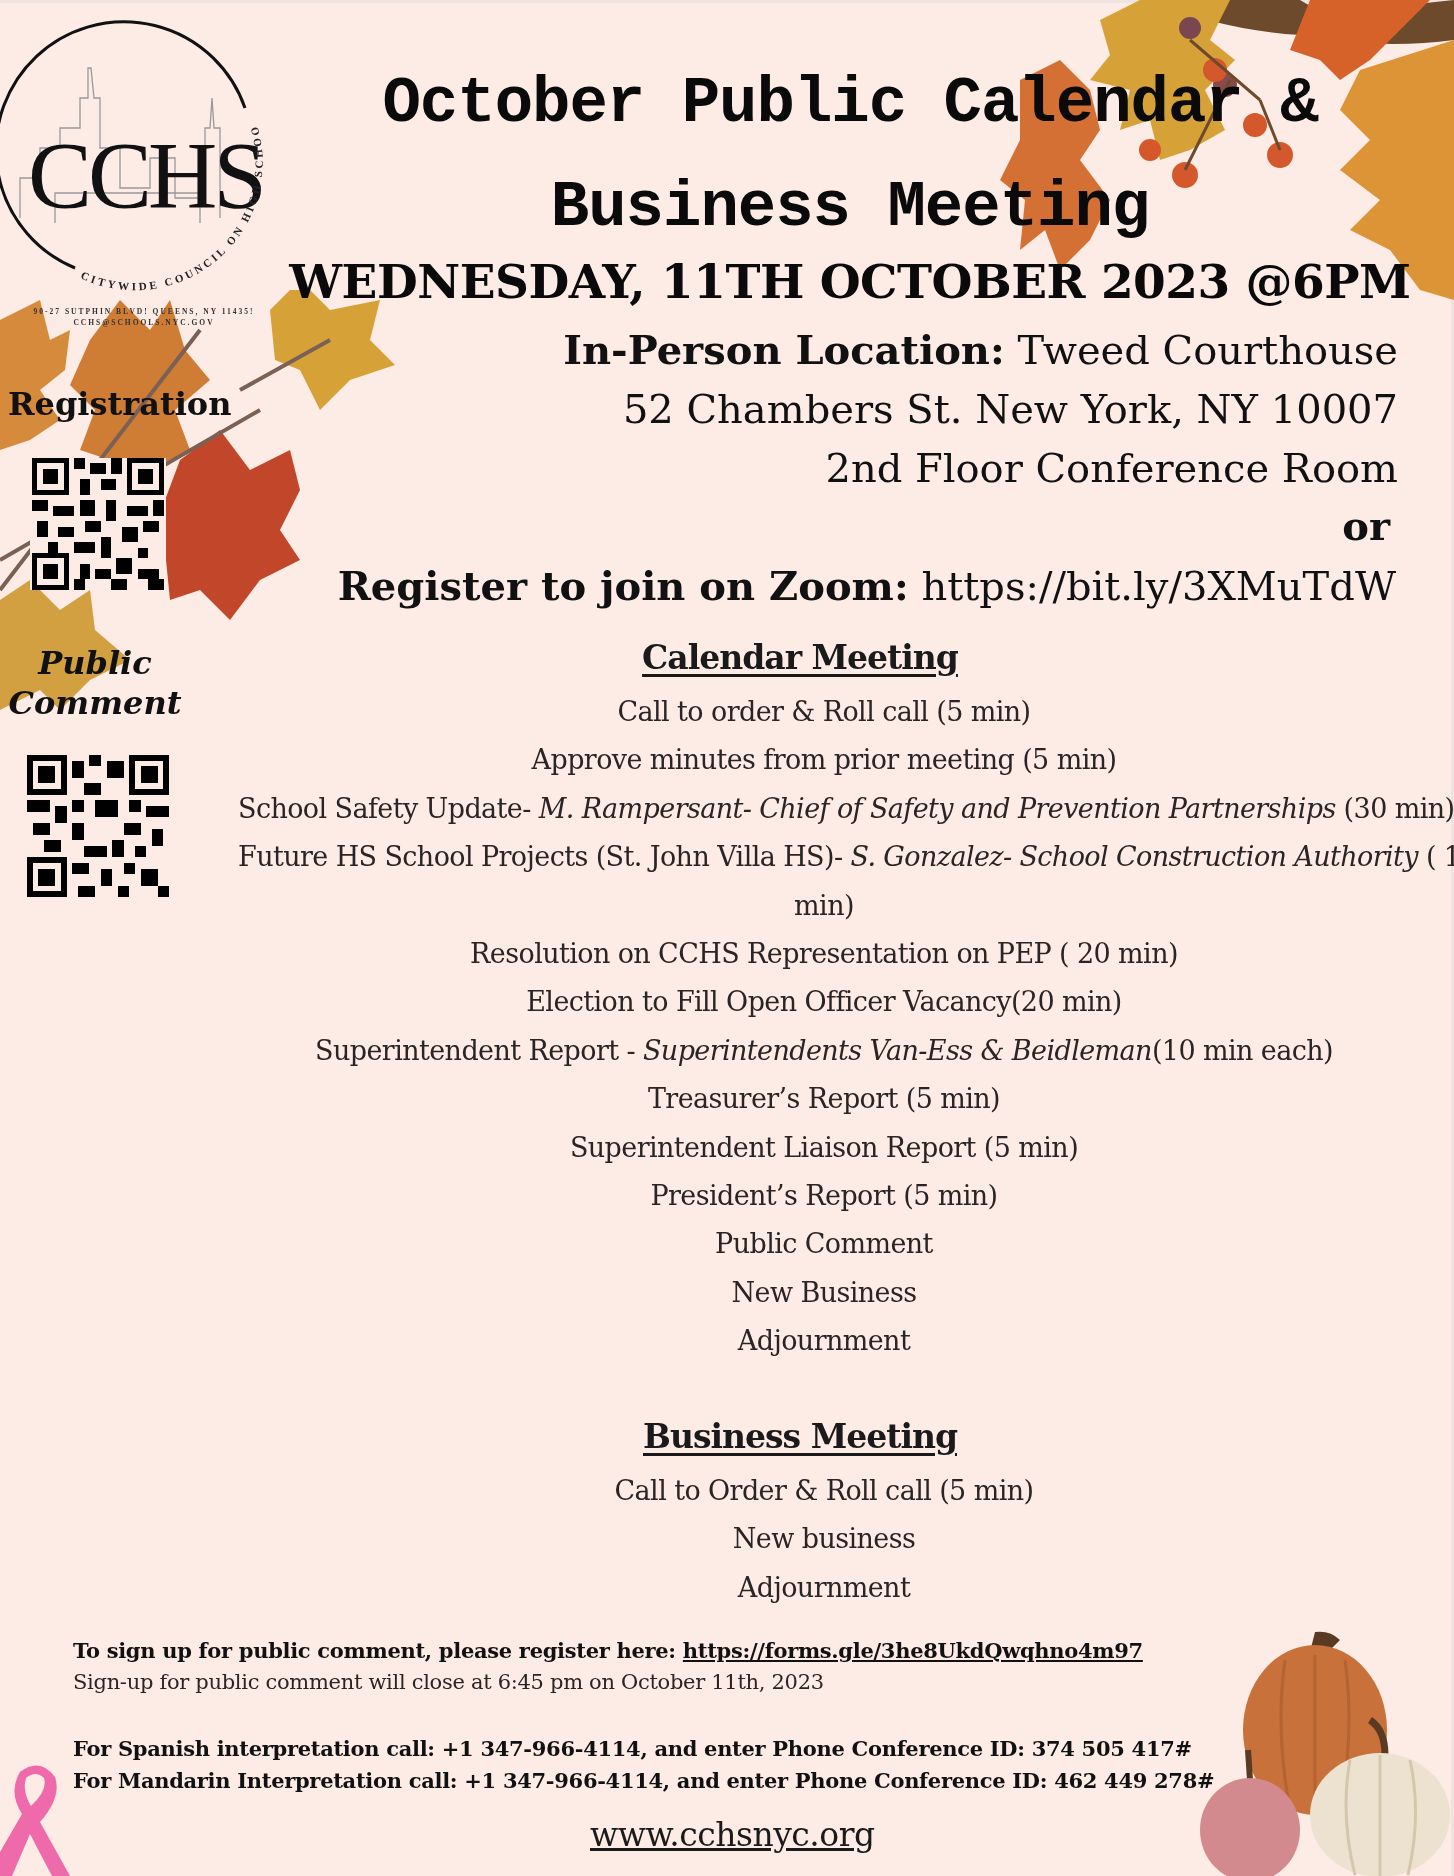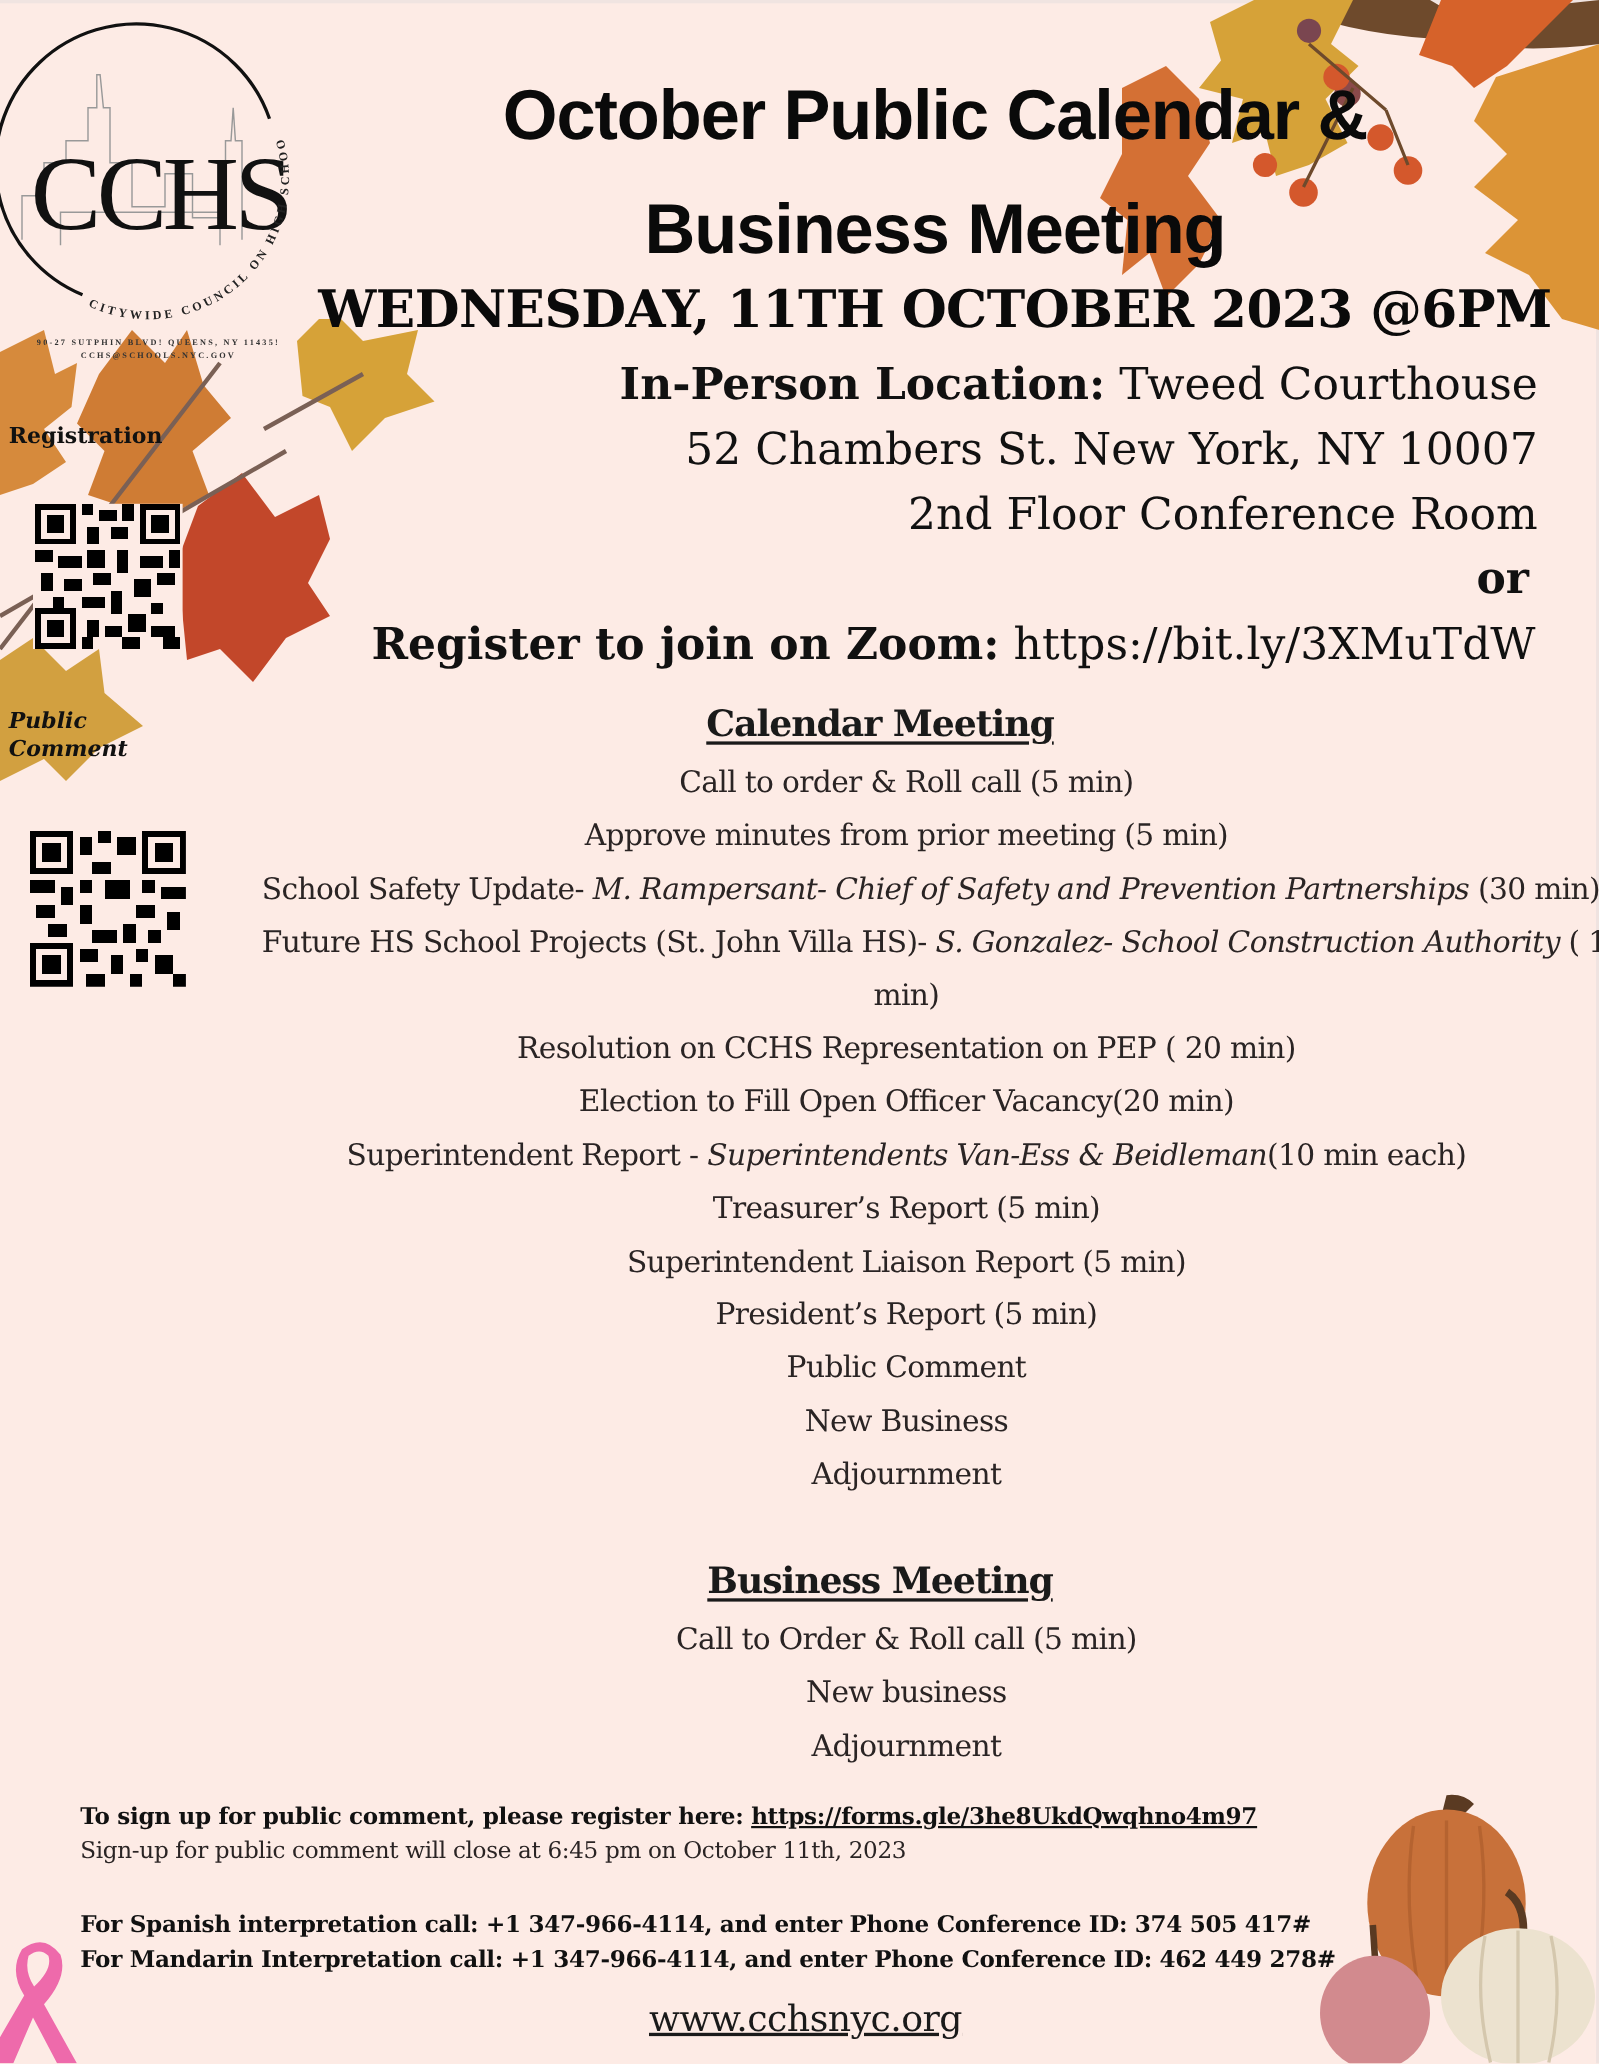--- a/index.html
+++ b/index.html
@@ -14,35 +14,35 @@
   .edge-top { position: absolute; left: 0; top: 0; width: 1454px; height: 3px; background: #f0e4e1; }
   .edge-right { position: absolute; right: 0; top: 0; width: 3px; height: 1876px; background: #efe3e0; }
   .abs { position: absolute; }
 
   
   .logo { left: 0; top: 18px; width: 280px; height: 290px; }
   .logo-text { position: absolute; left: 28px; top: 110px; font-family: "Liberation Serif", serif; font-size: 96px; letter-spacing: -4px; color: #111; line-height: 1; }
   .logo-addr { position: absolute; left: 10px; top: 288px; width: 268px; text-align: center; font-family: "Liberation Serif", serif; font-weight: bold; font-size: 7.5px; letter-spacing: 2px; line-height: 11px; color: #333; }
 
   
-  .title { left: 300px; width: 1100px; text-align: center; font-family: Liberation Sans, sans-serif; font-weight: bold; font-size: 64px; line-height: 1; color: #0a0a0a; white-space: nowrap; letter-spacing: -1px; }
+  .title { left: 300px; width: 1100px; text-align: center; font-family: Liberation Mono, monospace; font-weight: bold; font-size: 64px; line-height: 1; color: #0a0a0a; white-space: nowrap; letter-spacing: -1px; }
   .title-1 { top: 72px; }
   .title-2 { top: 176px; }
   .date-line { left: 280px; width: 1140px; top: 258px; text-align: center; font-family: "DejaVu Serif", serif; font-weight: bold; font-size: 47px; line-height: 1; white-space: nowrap; color: #0a0a0a; letter-spacing: -0.5px; }
 
   .loc-line { right: 56px; text-align: center; font-size: 40px; line-height: 1; white-space: nowrap; color: #111; }
   .loc-line b { font-weight: bold; }
   .loc-1 { top: 330px; }
   .loc-2 { top: 389px; }
   .loc-3 { top: 448px; }
   .loc-or { top: 506px; right: 64px; font-weight: bold; margin-left: 48px; }
   .zoom-line { top: 566px; right: 58px; }
 
   
-  .side-label { font-family: "DejaVu Serif", serif; font-weight: bold; font-size: 20px; color: #111; line-height: 1.25; text-align: left; }
+  .side-label { font-family: "DejaVu Serif", serif; font-weight: bold; font-size: 32px; color: #111; line-height: 1.25; text-align: center; }
   .reg-label { left: 8px; top: 384px; }
   .pc-label { left: 8px; top: 643px; width: 174px; font-style: italic; }
 
   .qr { background: #fdebe5; }
   .qr-reg { left: 30px; top: 458px; width: 136px; height: 132px; }
   .qr-pc { left: 27px; top: 755px; width: 142px; height: 142px; }
 
   
   .agenda { left: 190px; width: 1220px; text-align: center; }
   .agenda-heading { font-family: "DejaVu Serif", serif; font-weight: bold; font-size: 33px; text-decoration: underline; text-underline-offset: 5px; color: #1a1a1a; line-height: 1; letter-spacing: -1px; }

